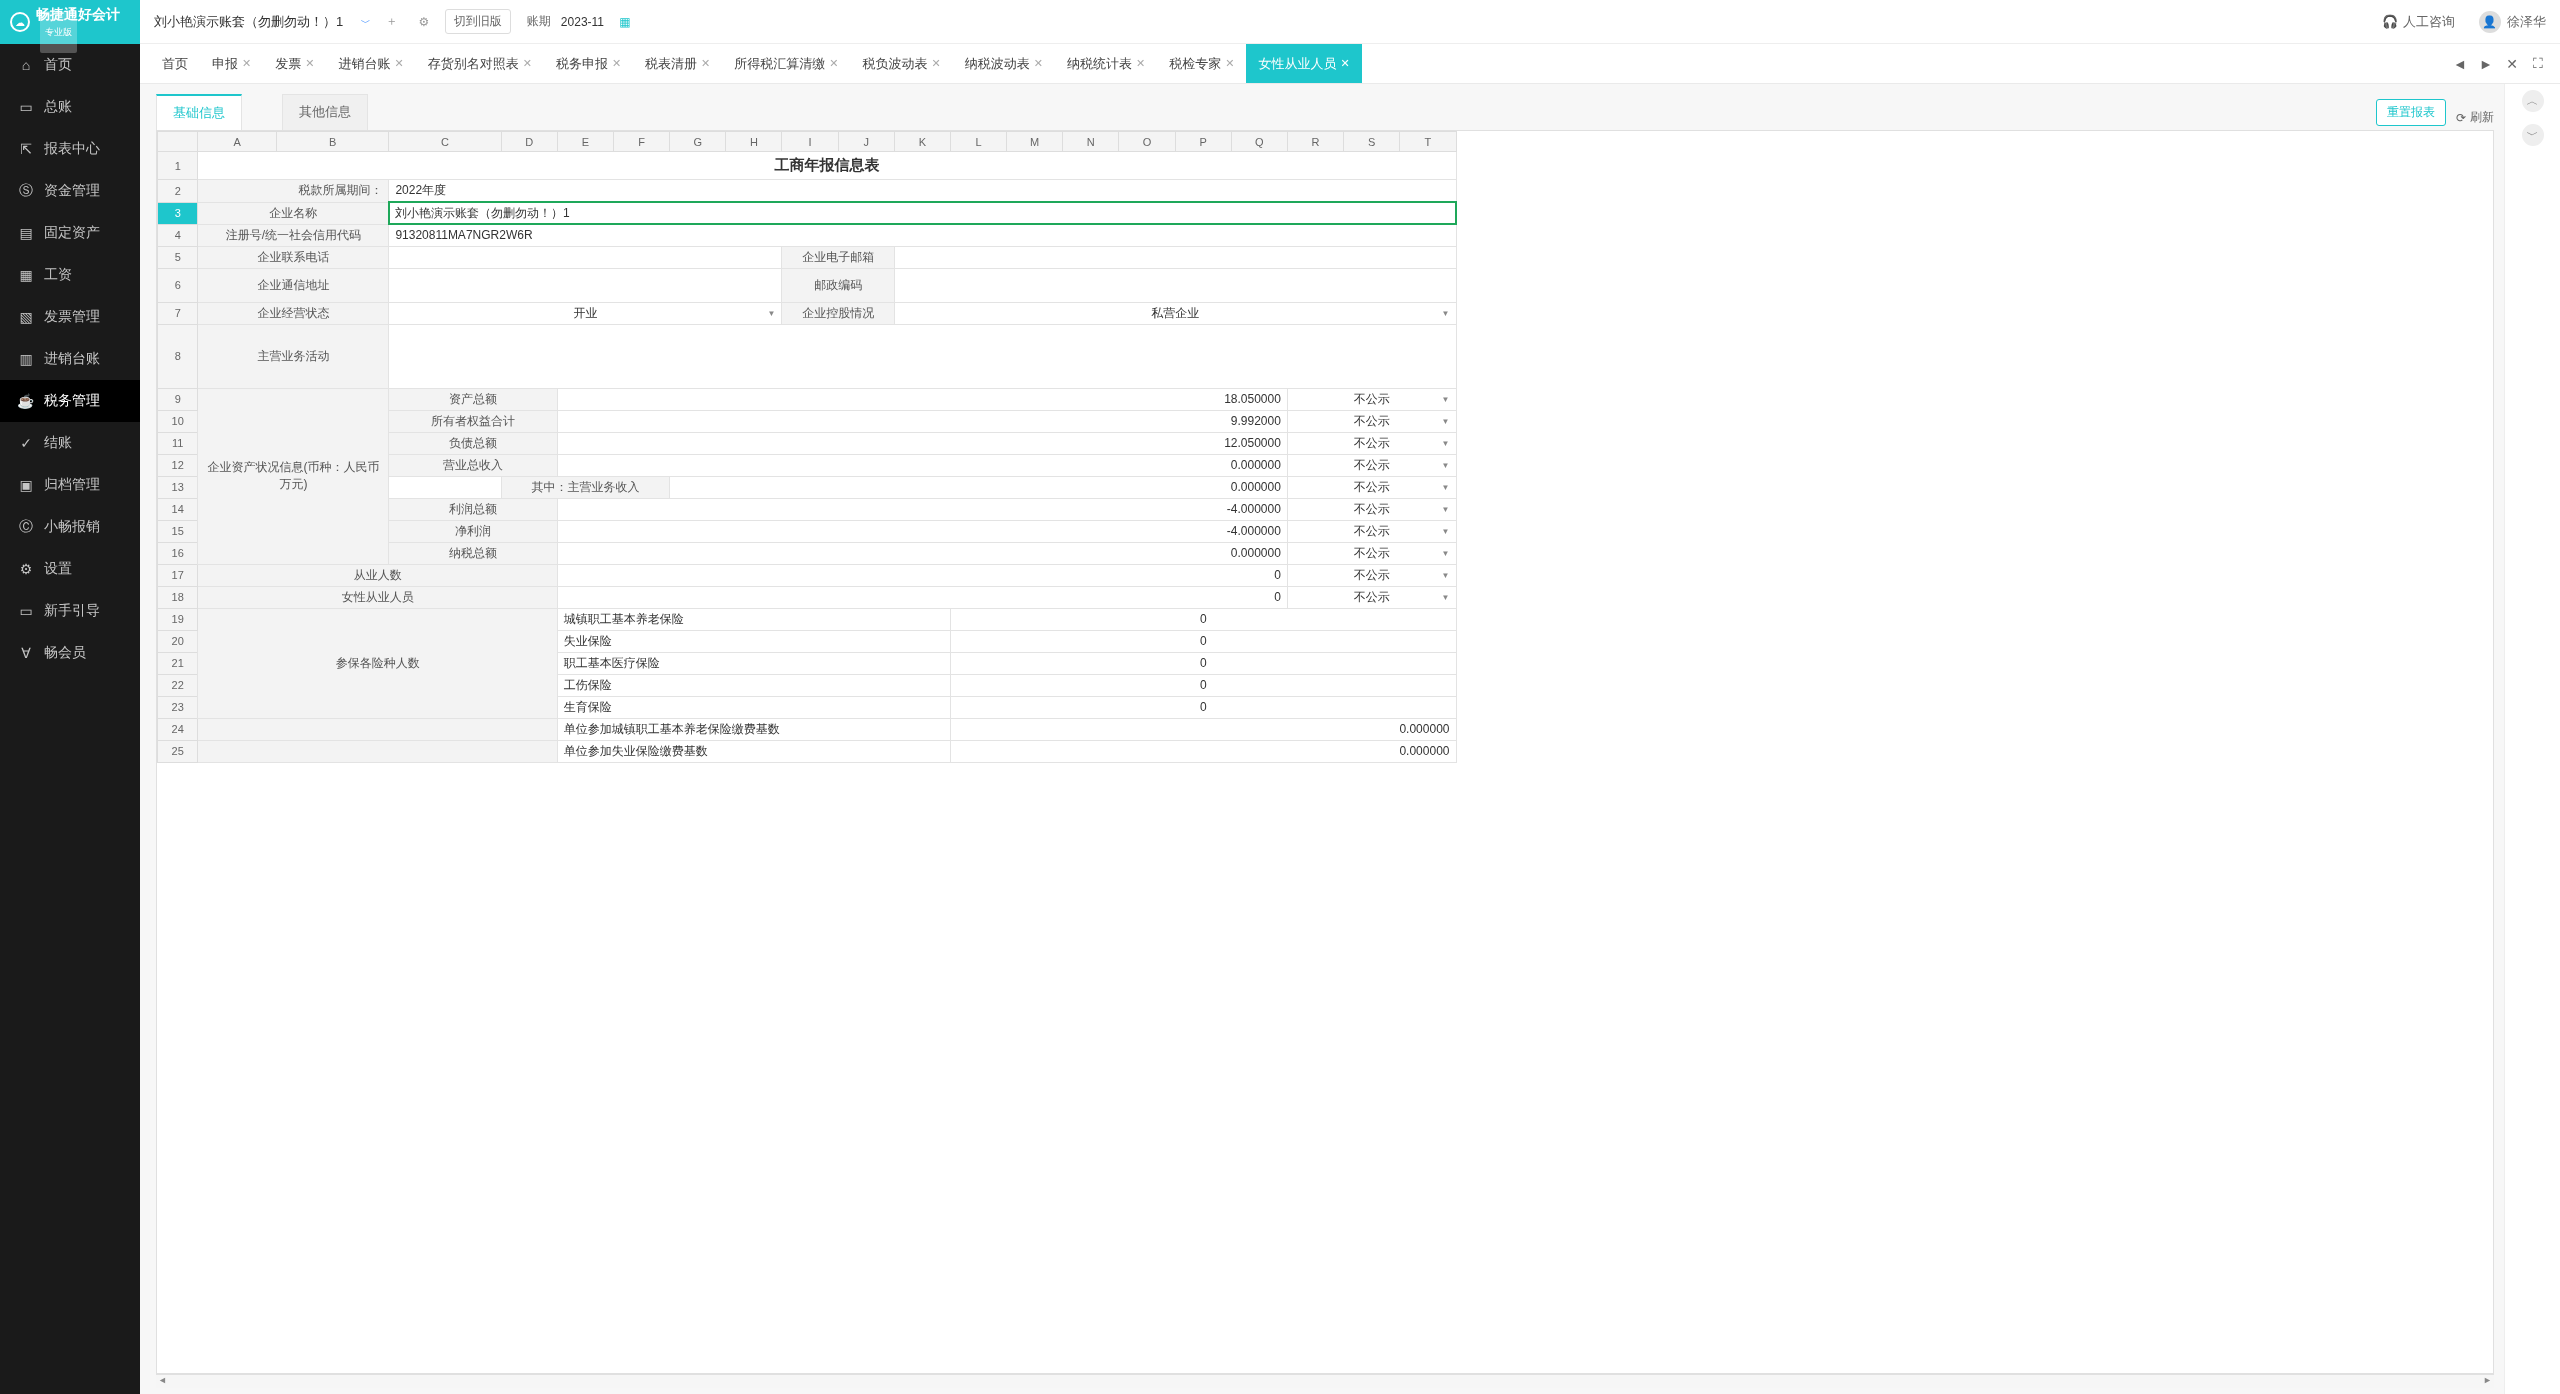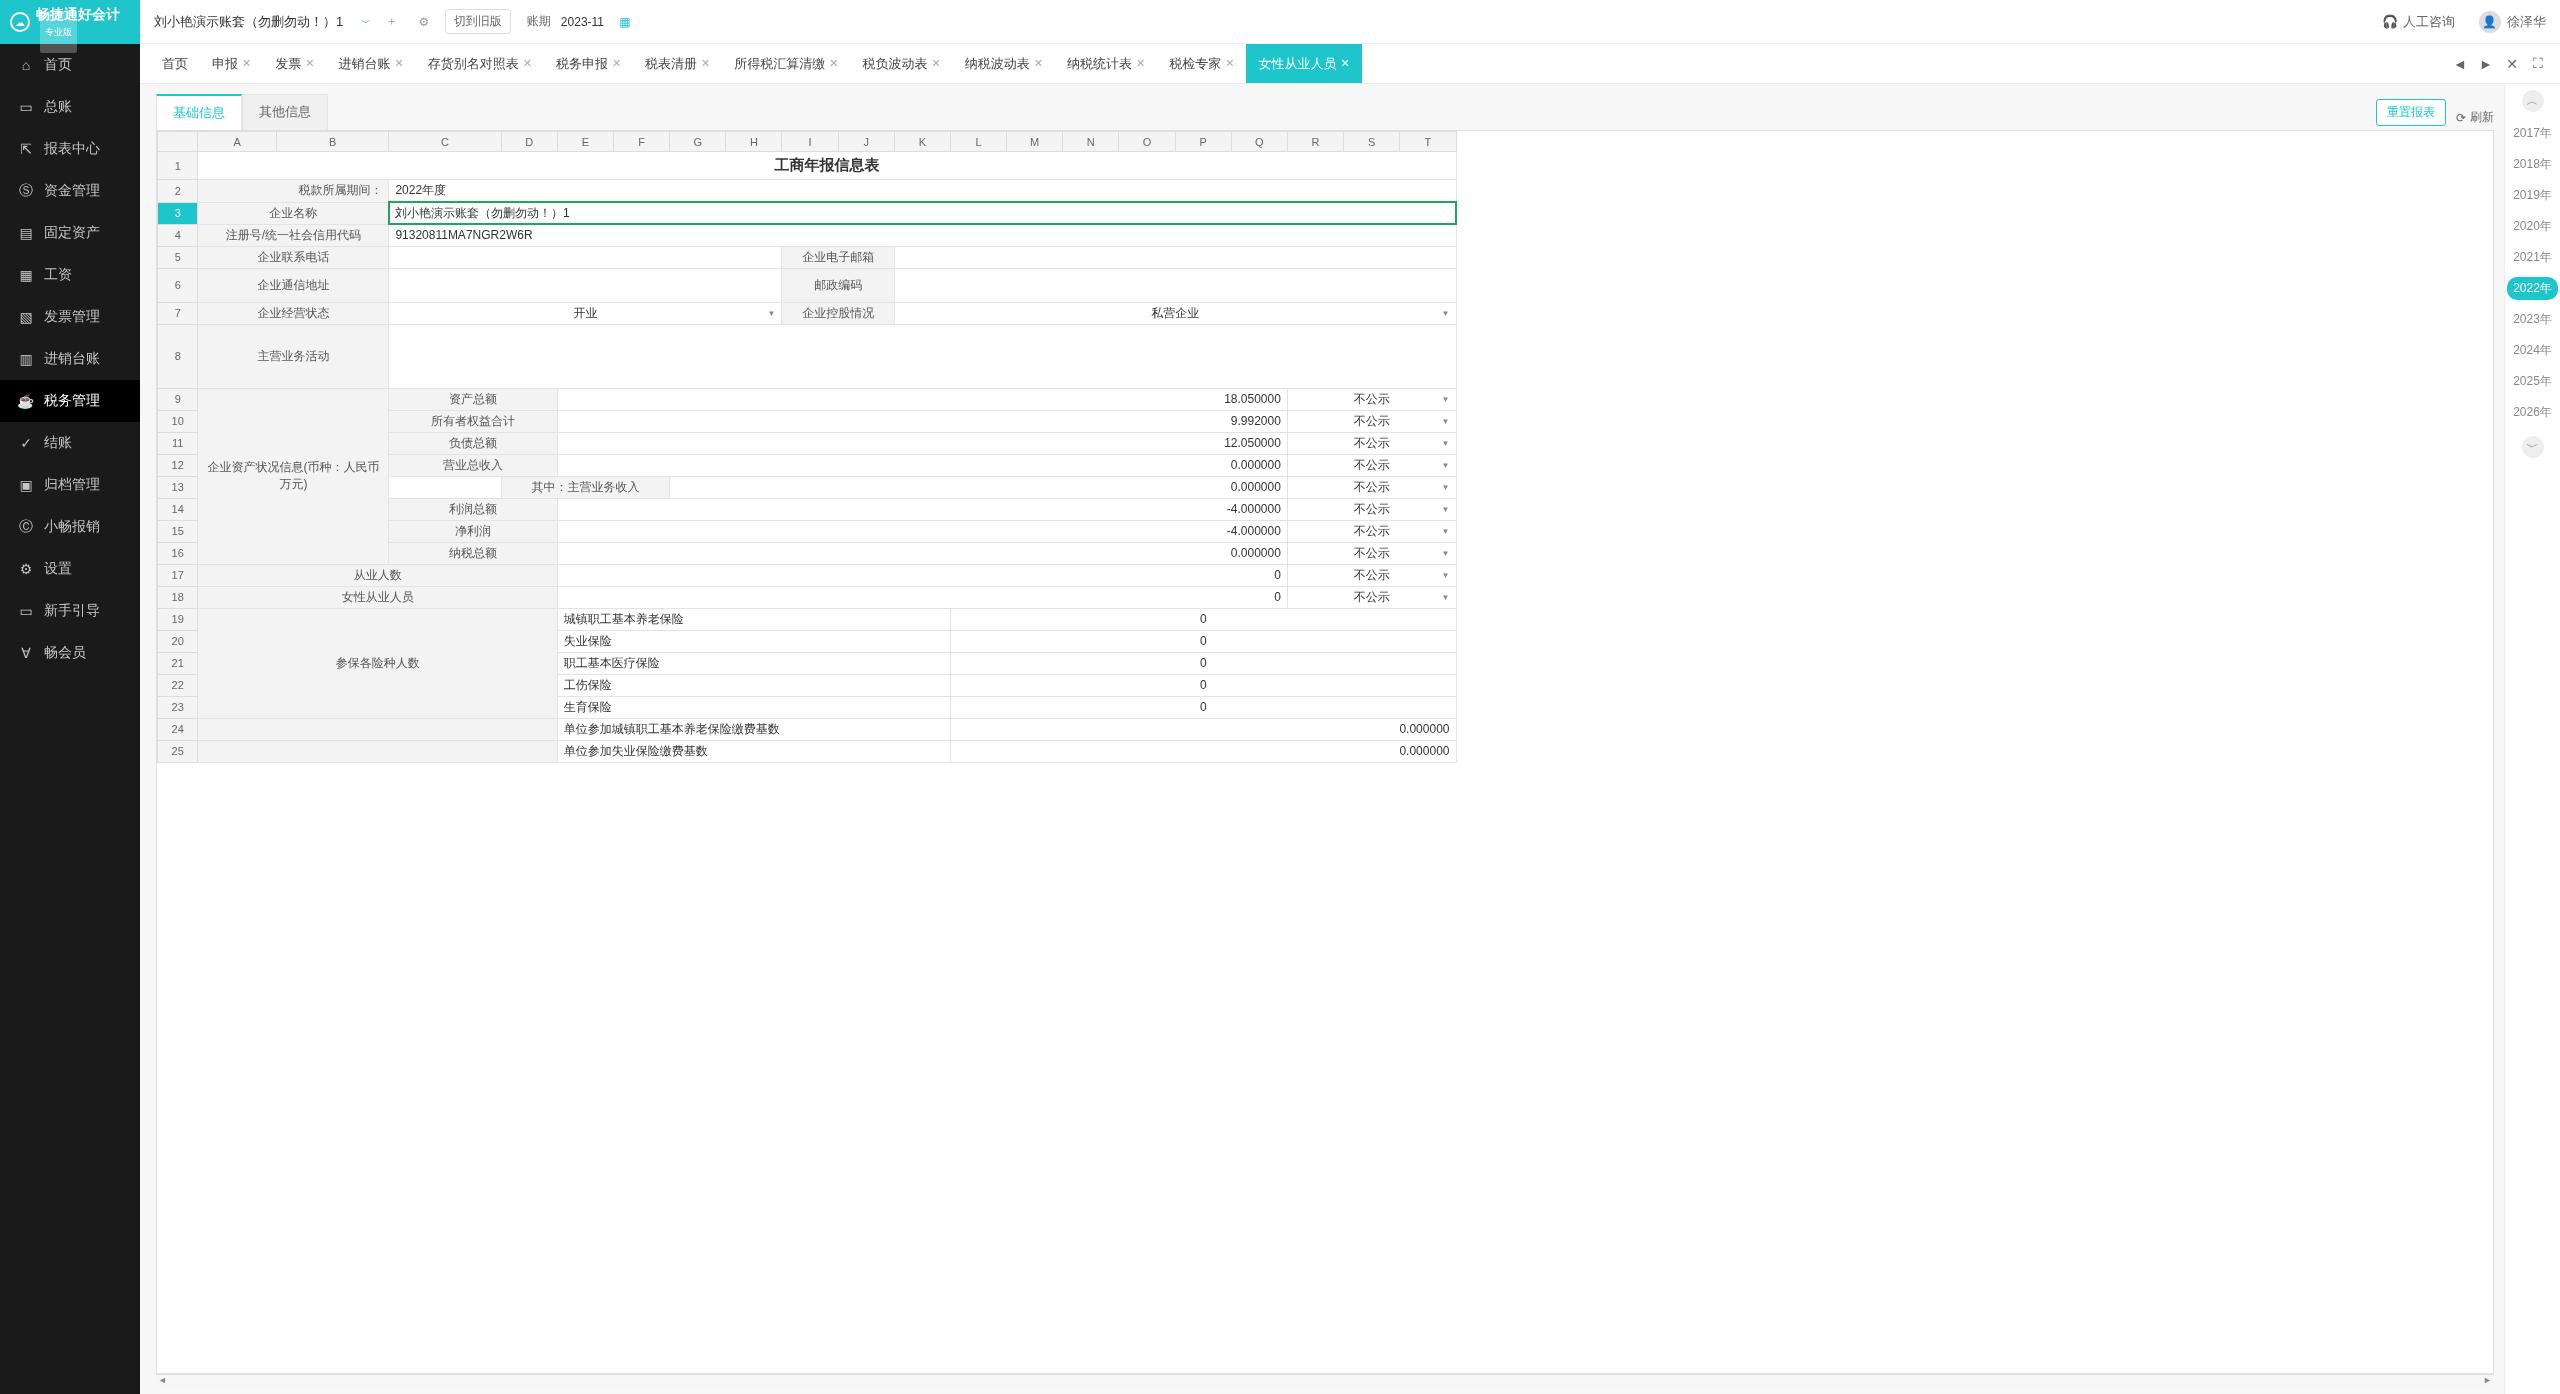--- a/index.html
+++ b/index.html
@@ -48,21 +48,21 @@
 .year-sidebar { width: 56px; border-left: 1px solid #eee; display: flex; flex-direction: column; align-items: center; padding: 6px 0; gap: 6px; background:#fff; }
 .year-item { font-size: 12px; color: #888; padding: 3px 6px; cursor: pointer; }
 .year-item.active { background: #1ec6cc; color: #fff; border-radius: 10px; }
 .year-arrow { width: 22px; height: 22px; border-radius: 50%; background: #eee; color: #888; display: flex; align-items: center; justify-content: center; cursor: pointer; font-size: 12px; }
 
 
 .sub-row { display: flex; align-items: flex-end; height: 34px; }
 .sub-tabs { display: flex; }
 .sub-tab { padding: 8px 16px; font-size: 13px; color: #666; background: #fff; border: 1px solid #e4e4e4; border-bottom: none; cursor: pointer; }
 .sub-tab.active { color: #1ec6cc; border-top: 2px solid #1ec6cc; background:#fff;padding-left:16px; }
-.sub-tab:not(.active){ background:#f0f0f0; }
+.sub-tab:not(.active){ background:#f0f0f0;margin-left:40px; }
 .action-bar { margin-left: auto; display: flex; gap: 10px; align-items: flex-end; padding-bottom: 4px; }
 .reset-btn { border: 1px solid #1ec6cc; color: #1ec6cc; padding: 4px 10px; border-radius: 3px; cursor: pointer; background:#fff; font-size: 12px; }
 .refresh-btn { color: #666; cursor: pointer; display: flex; align-items: center; gap: 4px; font-size: 12px; }
 
 
 .sheet-wrap { flex: 1; background: #fff; border: 1px solid #e0e0e0; overflow: auto; position: relative; }
 .sheet { border-collapse: collapse; width: 1300px; }
 .colhdr th { background: #f4f4f4; border: 1px solid #ddd; height: 20px; font-weight: normal; color: #666; font-size: 11px; text-align: center; }
 .colhdr th:first-child { width: 36px; }
 .rowhdr { background: #f4f4f4; border: 1px solid #ddd; width: 36px; text-align: center; color: #666; font-size: 11px; }
@@ -434,29 +434,17 @@
                   <td class="cell right" colspan="9">0.000000</td>
                 </tr>
               </tbody>
             </table>
         </div>
         <div class="hscroll"></div>
       </div>
 
       <div class="year-sidebar">
         <span class="year-arrow">︿</span>
-        <div id="year-list" style="display:flex;flex-direction:column;gap:8px;align-items:center;margin-top:4px;">
-            <div class="year-item">2017年</div>
-            <div class="year-item">2018年</div>
-            <div class="year-item">2019年</div>
-            <div class="year-item">2020年</div>
-            <div class="year-item">2021年</div>
-            <div class="year-item active">2022年</div>
-            <div class="year-item">2023年</div>
-            <div class="year-item">2024年</div>
-            <div class="year-item">2025年</div>
-            <div class="year-item">2026年</div>
-          </div>
         <span class="year-arrow" style="margin-top:6px">﹀</span>
       </div>
     </div>
   </div>
 </div>
 
 </body></html>

